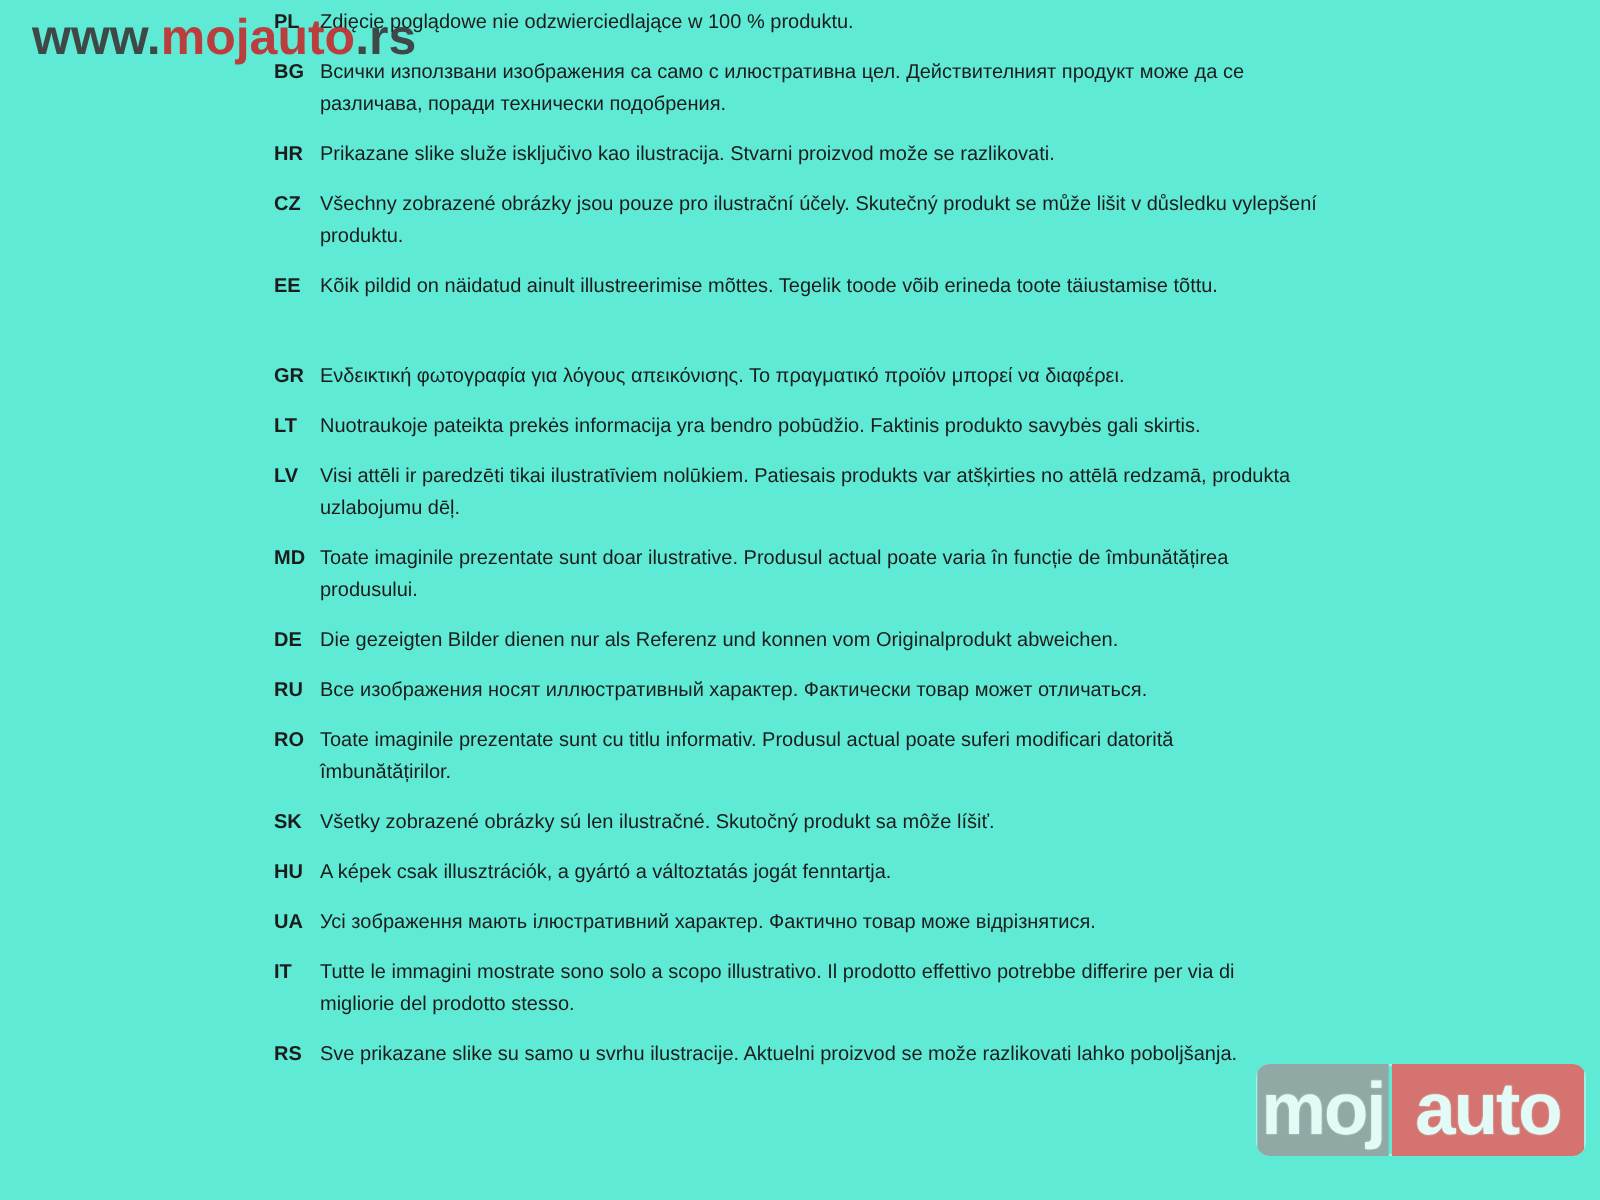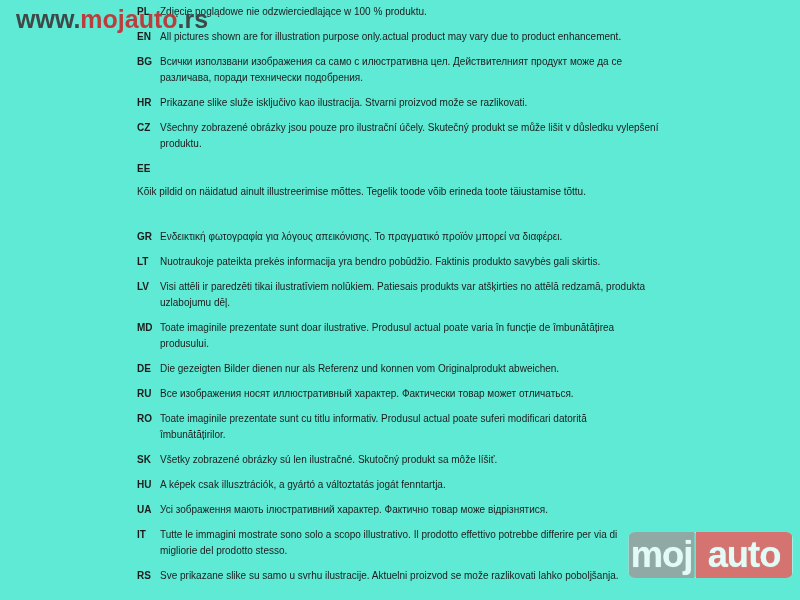--- a/index.html
+++ b/index.html
@@ -6,21 +6,21 @@
   body{
     width:800px;height:600px;background:#ffffff;
     font-family:"Liberation Sans", sans-serif;
     color:#1c1c1c;overflow:hidden;
   }
   .page{position:relative;width:800px;height:600px;background:#5eead4;}
 
   
   .rows{position:absolute;left:137px;top:4px;width:640px;}
   .row{display:flex;margin-bottom:9px;}
-  .row.gap-after{margin-bottom:29px;flex-direction:column;}
+  .row.gap-after{margin-bottom:29px;}
   .code{
     flex:0 0 23px;width:23px;font-size:10px;line-height:16px;
     font-weight:bold;
   }
   .text{
     font-size:10px;line-height:16px;white-space:pre-wrap;width:585px;
   }
 
   
   .watermark-top{
@@ -51,24 +51,20 @@
 <body>
 
 <div class="page">
 
   <div class="rows" id="rows">
     <div class="row">
       <span class="code">PL</span>
       <span class="text">Zdjęcie poglądowe nie odzwierciedlające w 100 % produktu.</span>
     </div>
 
-    <div class="row">
-      <span class="code">EN</span>
-      <span class="text">All pictures shown are for illustration purpose only.actual product may vary due to product enhancement.</span>
-    </div>
 
     <div class="row">
       <span class="code">BG</span>
       <span class="text">Всички използвани изображения са само с илюстративна цел. Действителният продукт може да се
 различава, поради технически подобрения.</span>
     </div>
 
     <div class="row">
       <span class="code">HR</span>
       <span class="text">Prikazane slike služe isključivo kao ilustracija. Stvarni proizvod može se razlikovati.</span>

